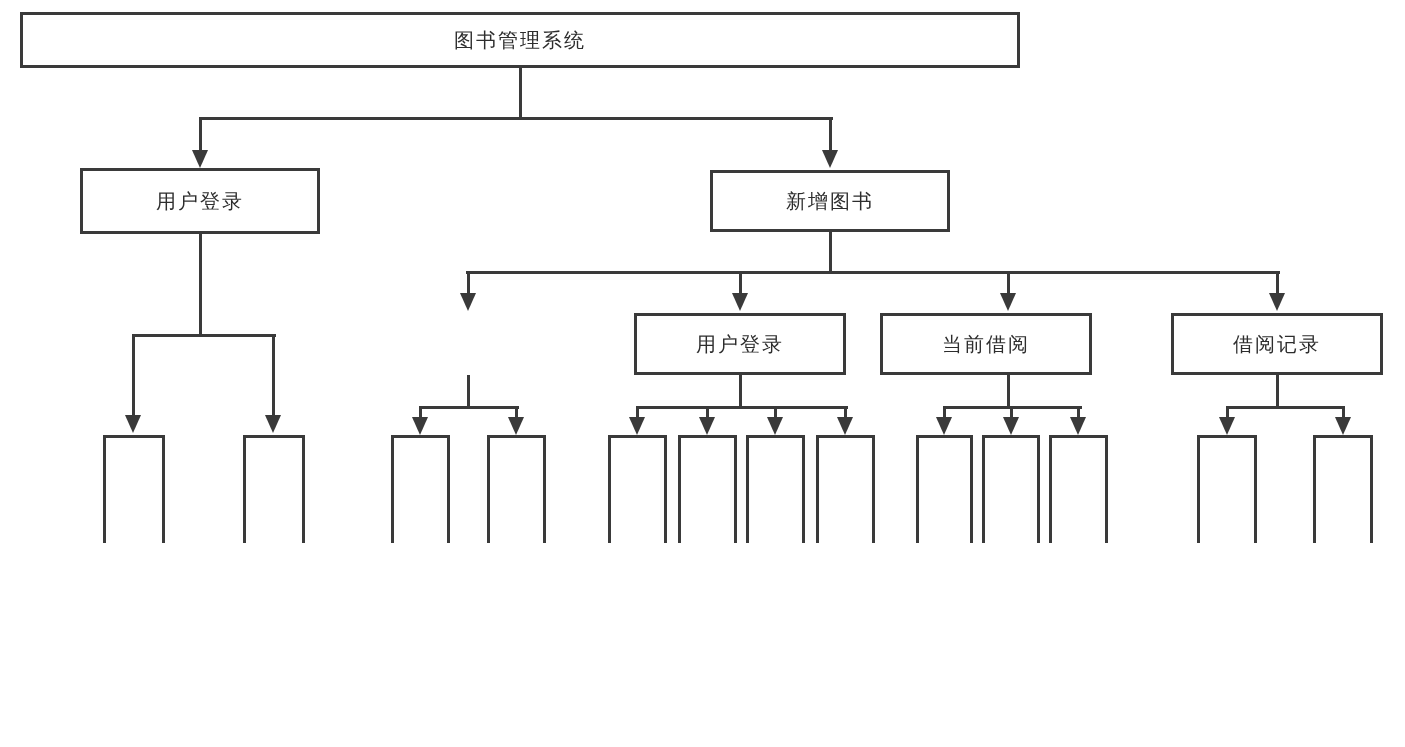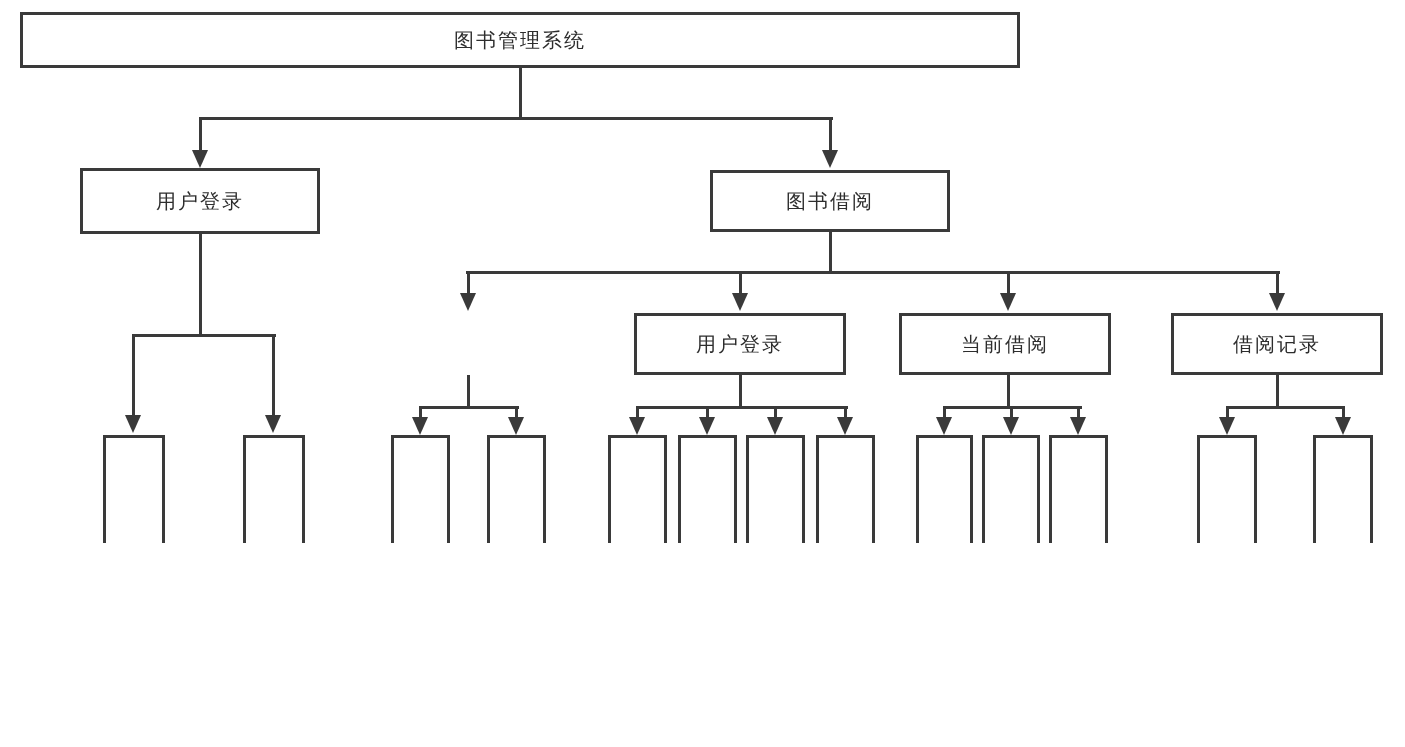--- a/index.html
+++ b/index.html
@@ -71,21 +71,21 @@
   <div class="line" style="left:199px; top:117px; width:634px; height:3px;"></div>
   <div class="line" style="left:199px; top:117px; width:3px; height:34px;"></div>
   <div class="arrow" style="left:192px; top:150px;"></div>
   <div class="line" style="left:829px; top:117px; width:3px; height:34px;"></div>
   <div class="arrow" style="left:822px; top:150px;"></div>
 
   <div class="box" style="left:80px; top:168px; width:240px; height:66px;">
     <span class="hlabel">用户登录</span>
   </div>
   <div class="box" style="left:710px; top:170px; width:240px; height:62px;">
-    <span class="hlabel">图书借阅</span>
+    <span class="hlabel">新增图书</span>
   </div>
 
   <div class="line" style="left:199px; top:234px; width:3px; height:102px;"></div>
   <div class="line" style="left:132px; top:334px; width:144px; height:3px;"></div>
   <div class="line" style="left:132px; top:334px; width:3px; height:82px;"></div>
   <div class="arrow" style="left:125px; top:415px;"></div>
   <div class="line" style="left:272px; top:334px; width:3px; height:82px;"></div>
   <div class="arrow" style="left:265px; top:415px;"></div>
 
   <div class="line" style="left:829px; top:232px; width:3px; height:42px;"></div>
@@ -95,21 +95,21 @@
   <div class="line" style="left:739px; top:271px; width:3px; height:24px;"></div>
   <div class="arrow" style="left:732px; top:293px;"></div>
   <div class="line" style="left:1007px; top:271px; width:3px; height:24px;"></div>
   <div class="arrow" style="left:1000px; top:293px;"></div>
   <div class="line" style="left:1276px; top:271px; width:3px; height:24px;"></div>
   <div class="arrow" style="left:1269px; top:293px;"></div>
 
   <div class="box" style="left:634px; top:313px; width:212px; height:62px;">
     <span class="hlabel">用户登录</span>
   </div>
-  <div class="box" style="left:899px; top:313px; width:212px; height:62px;font-family:Liberation Mono, monospace;">
+  <div class="box" style="left:880px; top:313px; width:212px; height:62px;font-family:Liberation Mono, monospace;">
     <span class="hlabel">当前借阅</span>
   </div>
   <div class="box" style="left:1171px; top:313px; width:212px; height:62px;justify-content:center;">
     <span class="hlabel">借阅记录</span>
   </div>
 
   <div class="line" style="left:467px; top:375px; width:3px; height:33px;"></div>
   <div class="line" style="left:419px; top:406px; width:100px; height:3px;"></div>
   <div class="line" style="left:419px; top:406px; width:3px; height:12px;"></div>
   <div class="arrow" style="left:412px; top:417px;"></div>

